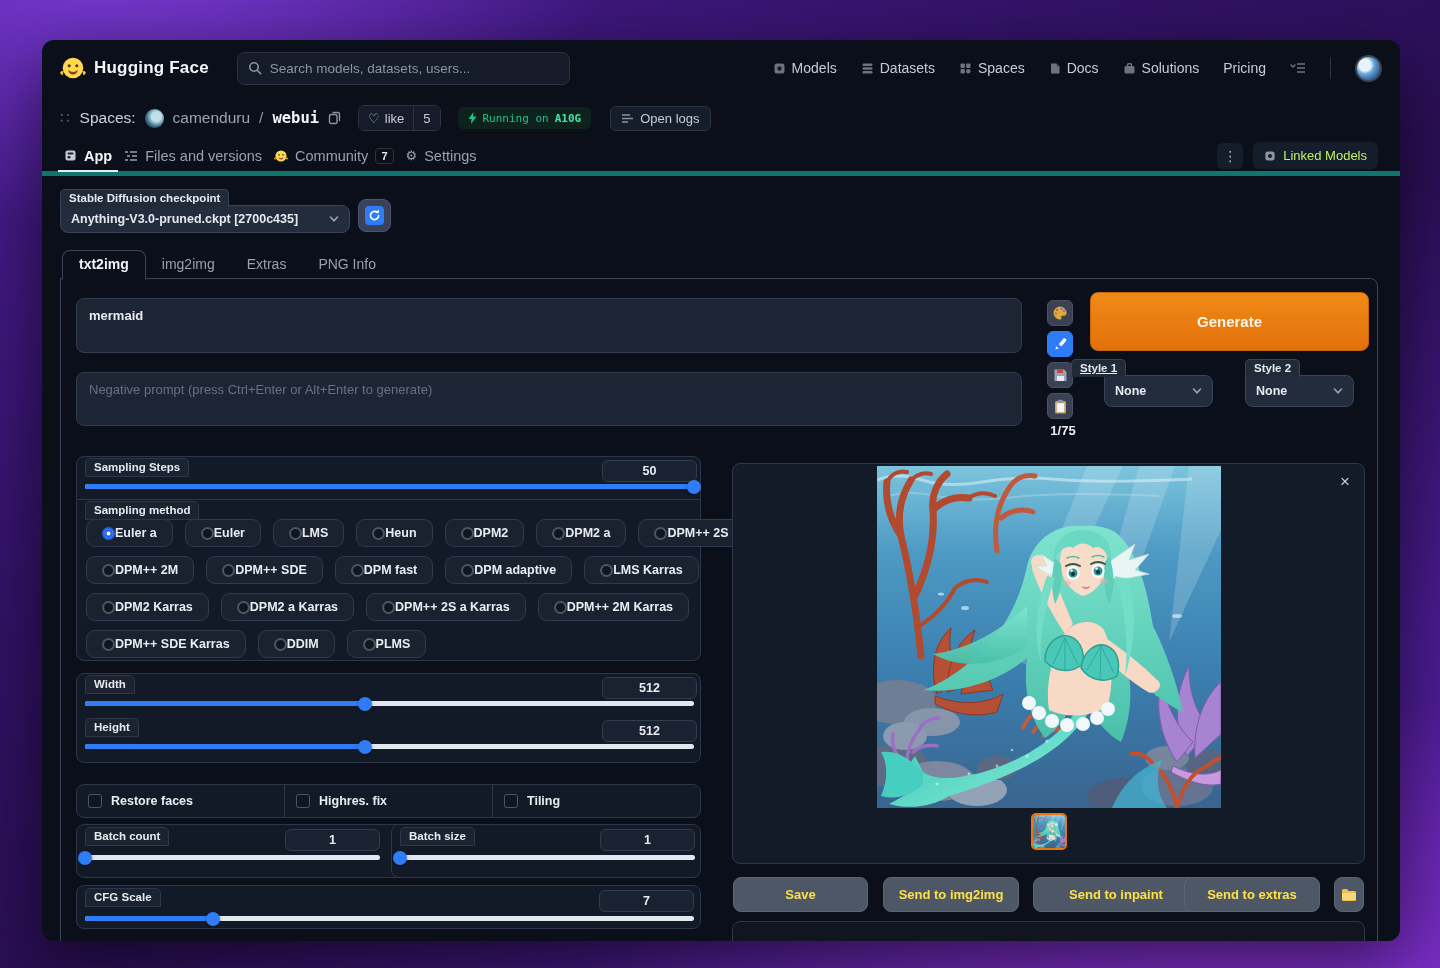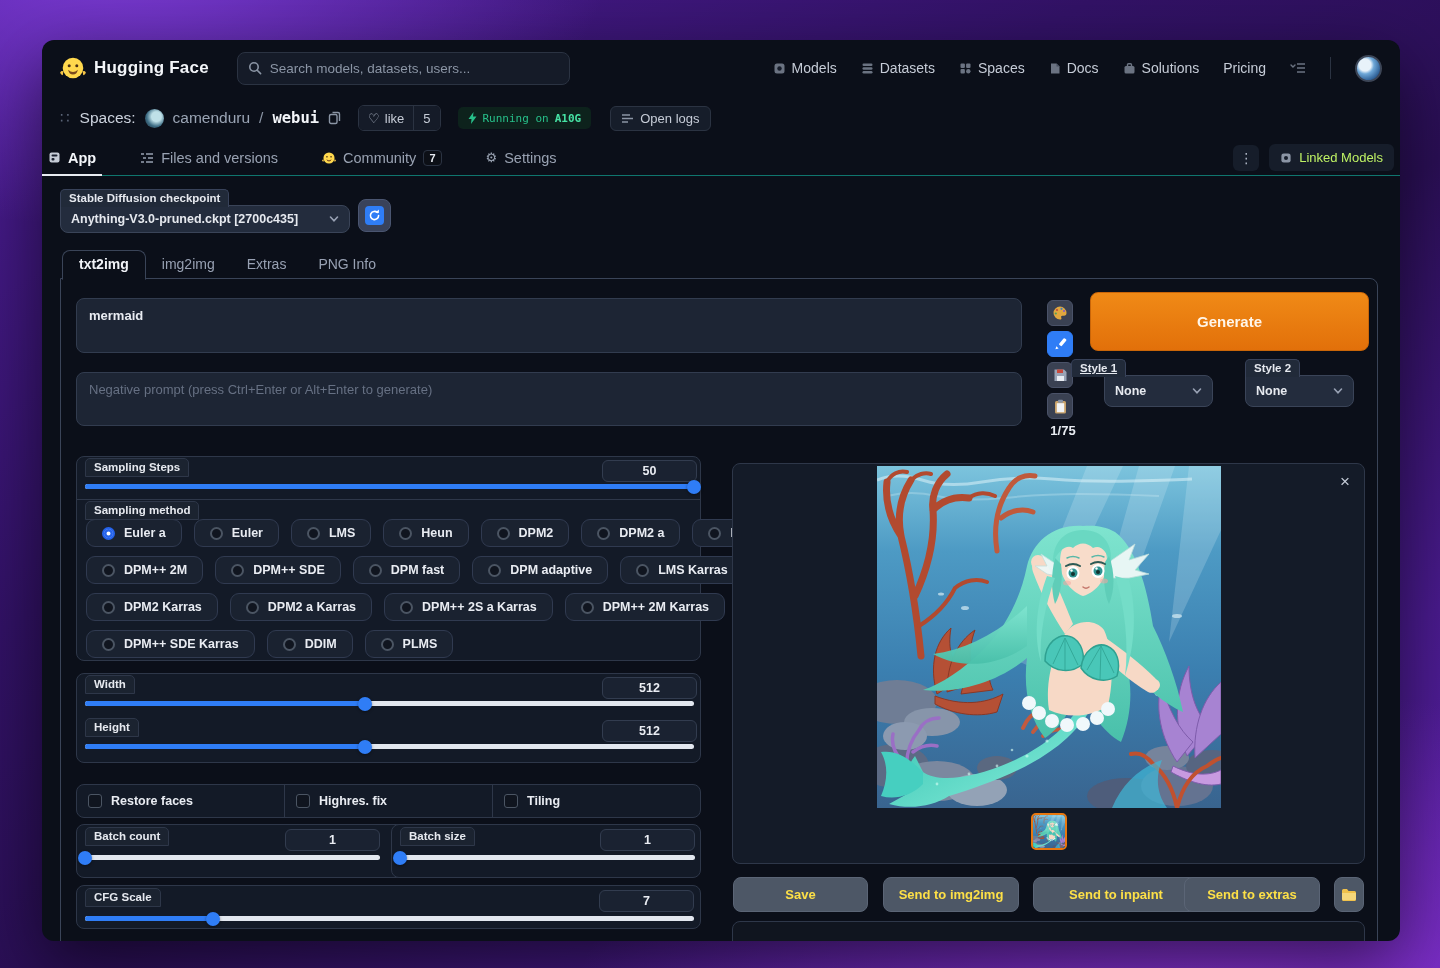--- a/index.html
+++ b/index.html
@@ -45,22 +45,22 @@
     color:#c6ccd7; font-size:13px; background:#151b28; cursor:pointer; }
   .like-pill .seg.count { border-left:1px solid #2b3342; }
   .run-badge { display:flex; align-items:center; gap:6px; height:22px; padding:0 10px;
     background:#0d221c; border-radius:5px; margin-left:8px;
     font-family:"DejaVu Sans Mono",monospace; font-size:11px; color:#27c08a; }
   .run-badge b { color:#46e2a4; }
   .logs-btn { display:flex; align-items:center; gap:6px; height:25px; padding:0 10px; margin-left:10px;
     background:#161d2a; border:1px solid #2b3342; border-radius:6px; color:#c6ccd7; font-size:13px; cursor:pointer; }
 
   
-  .tab-row { height:36px; display:flex; align-items:center; padding:0 6px; gap:44px;
-    border-bottom:1px solid #0f766e; position:relative; }
+  .tab-row { height:36px; display:flex; align-items:center; padding:0 22px; gap:12px;
+    border-bottom:5px solid #0f766e; position:relative; }
   .rtab { display:flex; align-items:center; gap:7px; font-size:14.5px; color:#99a2b2;
     height:100%; position:relative; cursor:pointer; }
   .rtab.active { color:#f3f5f9; font-weight:bold; }
   .rtab.active::after { content:''; position:absolute; left:-6px; right:-6px; bottom:-1px; height:2px; background:#e8ebf1; }
   .count-badge { background:#0c0f16; border:1px solid #2b3342; color:#e8ebf1; font-size:11px;
     font-weight:bold; border-radius:4px; padding:1px 5px; }
   .tab-right { margin-left:auto; display:flex; align-items:center; gap:10px; }
   .kebab-btn { width:26px; height:26px; border-radius:6px; background:#161d2a; color:#aeb6c4;
     display:flex; align-items:center; justify-content:center; font-size:14px; cursor:pointer; }
   .linked-btn { display:flex; align-items:center; gap:7px; height:27px; padding:0 11px;
@@ -111,21 +111,21 @@
     border-radius:6px; color:#e9ecf2; font-size:12.5px; font-weight:bold; text-align:center;
     font-family:"Liberation Sans",sans-serif; outline:none; }
 
   .slider { position:absolute; height:5px; border-radius:3px; background:#e2e7ef; cursor:pointer; }
   .slider .fill { position:absolute; left:0; top:0; bottom:0; border-radius:3px; background:#2f7df6; }
   .slider .fill::after { content:''; position:absolute; right:-7px; top:50%; transform:translateY(-50%);
     width:14px; height:14px; border-radius:50%; background:#2f7df6; box-shadow:0 1px 3px rgba(0,0,0,.4); }
 
   .pill-rows { position:absolute; display:flex; flex-direction:column; gap:9px; }
   .pill-row { display:flex; gap:12px; }
-  .pill { display:flex; align-items:center; gap:9px; height:28px; padding:6px 15px;
+  .pill { display:flex; align-items:center; height:28px; padding:6px 15px;
     background:#1a2230; border:1px solid #303a50; border-radius:9px; cursor:pointer; }
   .pill .dot { width:13px; height:13px; border-radius:50%; border:2px solid #4b5563; background:#10151f; flex:none; }
   .pill.on .dot { background:#2563eb; border-color:#2563eb; box-shadow:inset 0 0 0 2.5px #2563eb, inset 0 0 0 10px #fff; }
   .pill .plabel { font-size:12.5px; font-weight:bold; color:#e9ecf2; white-space:nowrap; }
 
   .check-cells { display:flex; height:100%; }
   .check-cell { flex:1; display:flex; align-items:center; gap:9px; padding-left:11px; cursor:pointer; }
   .check-cell + .check-cell { border-left:1px solid #2e3749; }
   .checkbox { width:14px; height:14px; border-radius:3px; border:1.5px solid #4b5563; background:#10151f; flex:none; }
   .check-label { font-size:12.5px; font-weight:bold; color:#e9ecf2; }

